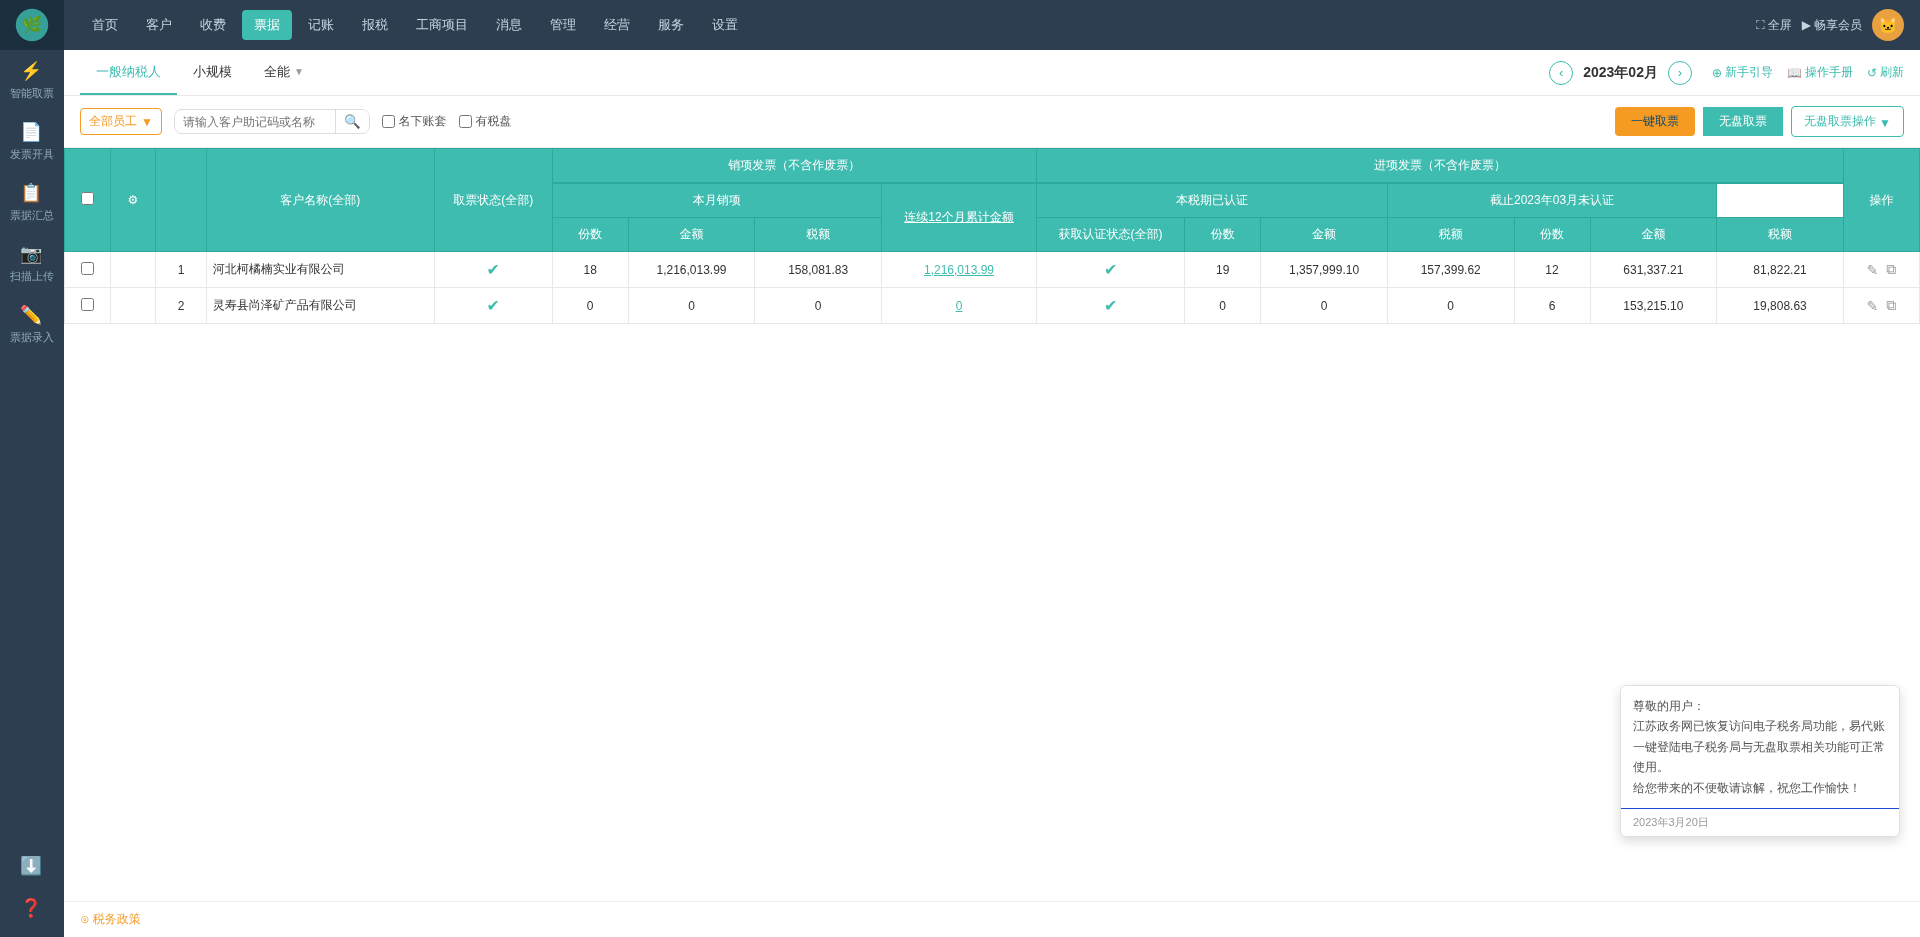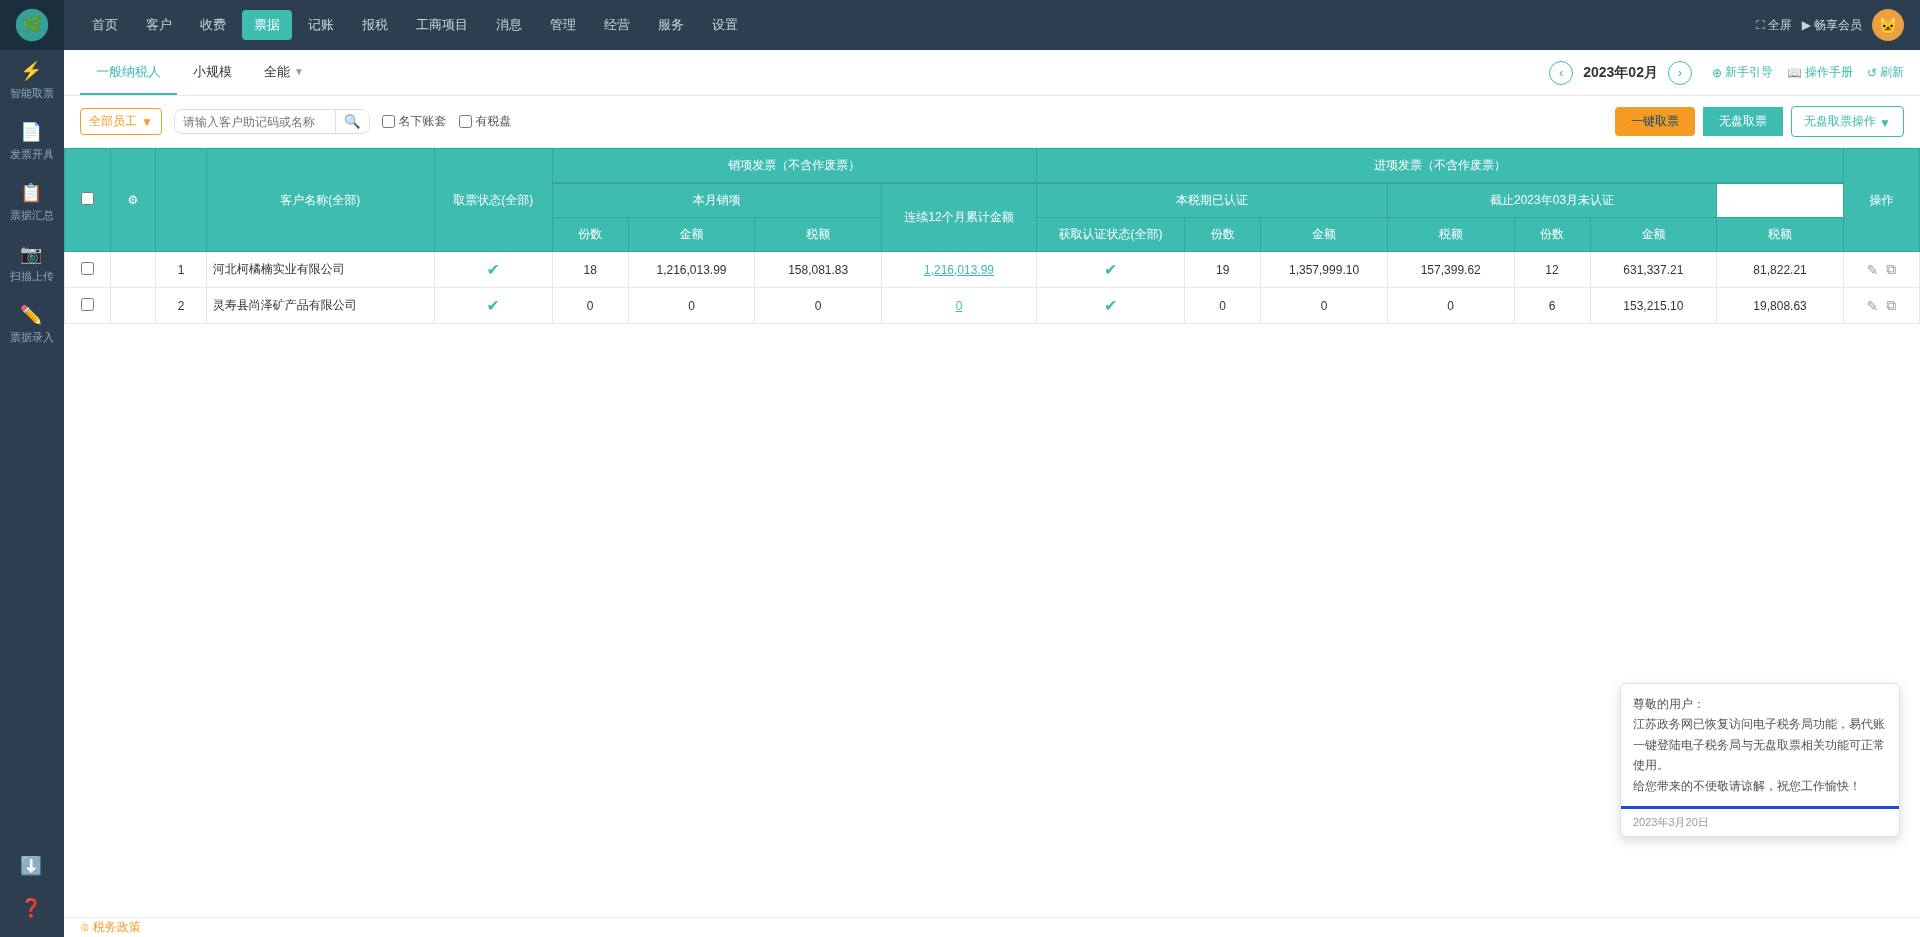--- a/index.html
+++ b/index.html
@@ -312,21 +312,21 @@
 
     .check-icon { color: #3dbcaf; font-size: 14px; }
     .col-no { width: 40px; }
     .col-cb { width: 36px; }
     .col-setting { width: 36px; }
     .col-name { width: 180px; }
     .col-status { width: 80px; }
     .col-num { width: 60px; }
     .col-money { width: 100px; }
     .col-tax { width: 100px; }
-    .col-cumulative { width: 110px; }
+    .col-cumulative { width: 110px; text-decoration: underline; }
     .col-op { width: 60px; }
 
     
     .row-ops { display: flex; align-items: center; justify-content: center; gap: 8px; }
     .row-op-icon { color: #999; cursor: pointer; font-size: 14px; }
 
     
     .notification-popup {
       position: fixed;
       bottom: 100px;
@@ -357,30 +357,30 @@
     }
     .notification-body {
       padding: 10px 12px;
       color: #555;
       line-height: 1.7;
     }
     .notification-date {
       color: #999;
       font-size: 11px;
       padding: 6px 12px;
-      border-top: 3px solid #1d4ed8;
+      border-top: 1px solid #1d4ed8;
     }
     .notification-scroll {
       max-height: 200px;
       overflow-y: auto;
     }
 
     
     .bottom-bar {
-      height: 20px;
+      height: 36px;
       background: #fff;
       border-top: 1px solid #eee;
       display: flex;
       align-items: center;
       padding: 0 16px;
       font-size: 12px;
       color: #f59a23;
       flex-shrink: 0;
       gap: 4px;
     }

